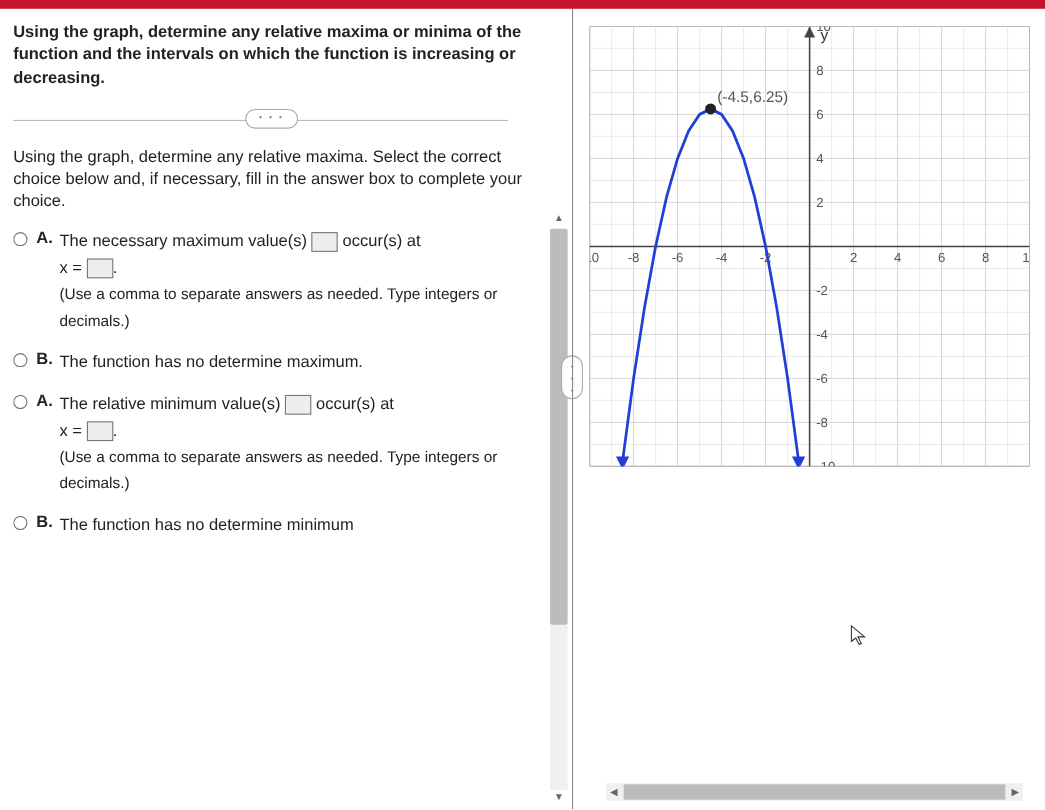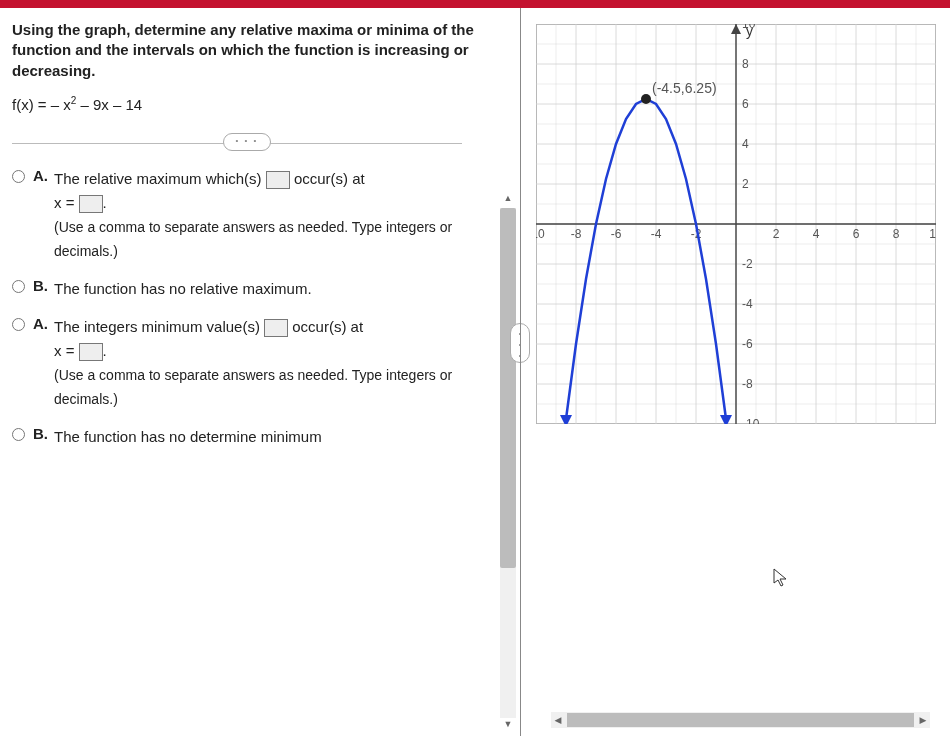--- a/index.html
+++ b/index.html
@@ -39,55 +39,53 @@
 
 <div class="topbar"></div>
 
 <div class="main">
 
   <div class="left-col">
     <div class="left-scrollable">
 
       <p class="question-text">Using the graph, determine any relative maxima or minima of the function and the intervals on which the function is increasing or decreasing.</p>
 
-      <p class="formula">
-        <span>f(x) = – x</span><sup>2</sup><span> – 9x – 14</span>
-      </p>
 
       <div class="divider-wrap">
         <div class="divider-line"></div>
         <div class="divider-pill">• • •</div>
       </div>
 
+      <p class="instruction">Using the graph, determine any relative maxima. Select the correct choice below and, if necessary, fill in the answer box to complete your choice.</p>
 
       <div class="choice">
         <input type="radio" name="max" style="">
         <span class="choice-label">A.</span>
         <div class="choice-body">
-          <span>The relative maximum which(s) </span>
+          <span>The necessary maximum value(s) </span>
           <span class="answer-box"></span>
           <span> occur(s) at</span><br>
           <span>x = </span>
           <span class="answer-box"></span>.<br>
           <span class="hint">(Use a comma to separate answers as needed. Type integers or decimals.)</span>
         </div>
       </div>
 
       <div class="choice">
         <input type="radio" name="max" style="">
         <span class="choice-label">B.</span>
-        <div class="choice-body">The function has no relative maximum.</div>
+        <div class="choice-body">The function has no determine maximum.</div>
       </div>
 
 
       <div class="choice">
         <input type="radio" name="min" style="">
         <span class="choice-label">A.</span>
         <div class="choice-body">
-          <span>The integers minimum value(s) </span>
+          <span>The relative minimum value(s) </span>
           <span class="answer-box"></span>
           <span> occur(s) at</span><br>
           <span>x = </span>
           <span class="answer-box"></span>.<br>
           <span class="hint">(Use a comma to separate answers as needed. Type integers or decimals.)</span>
         </div>
       </div>
 
       <div class="choice" style="margin-bottom:0;">
         <input type="radio" name="min" style="">

